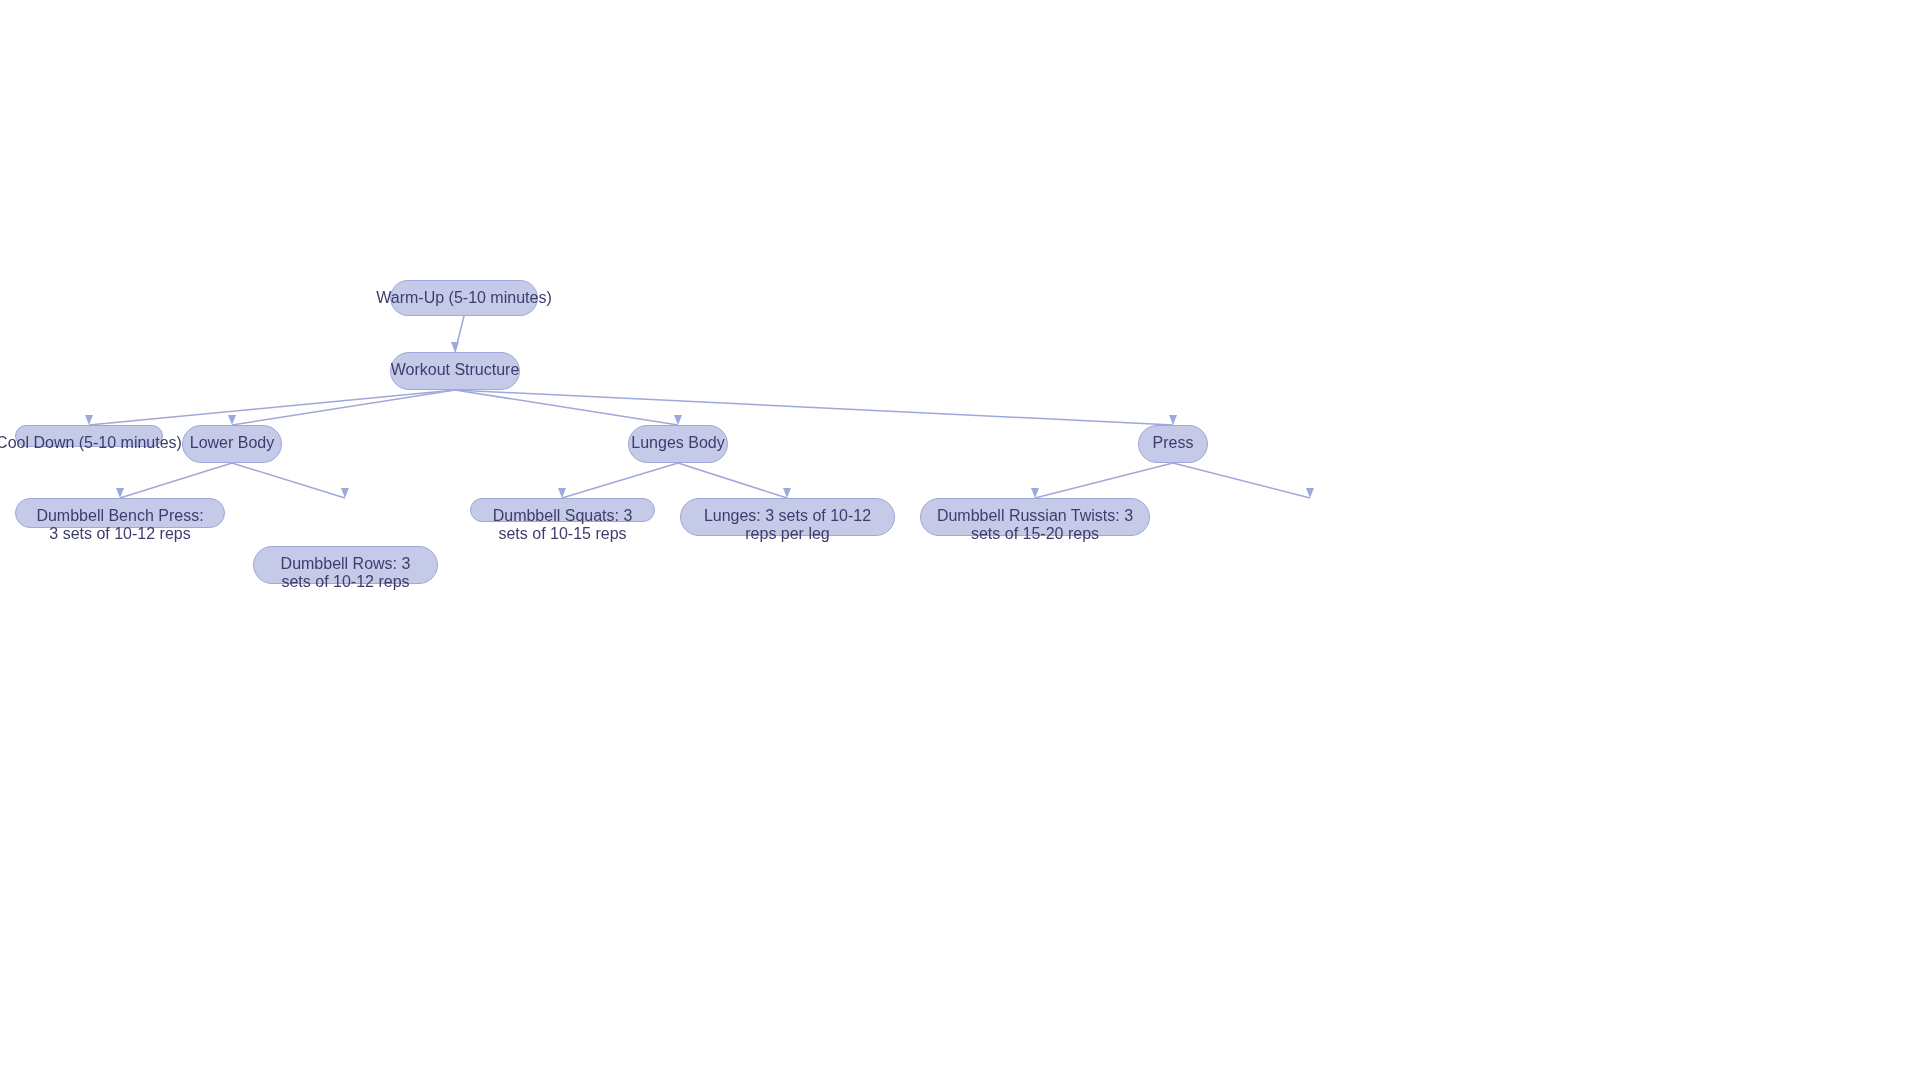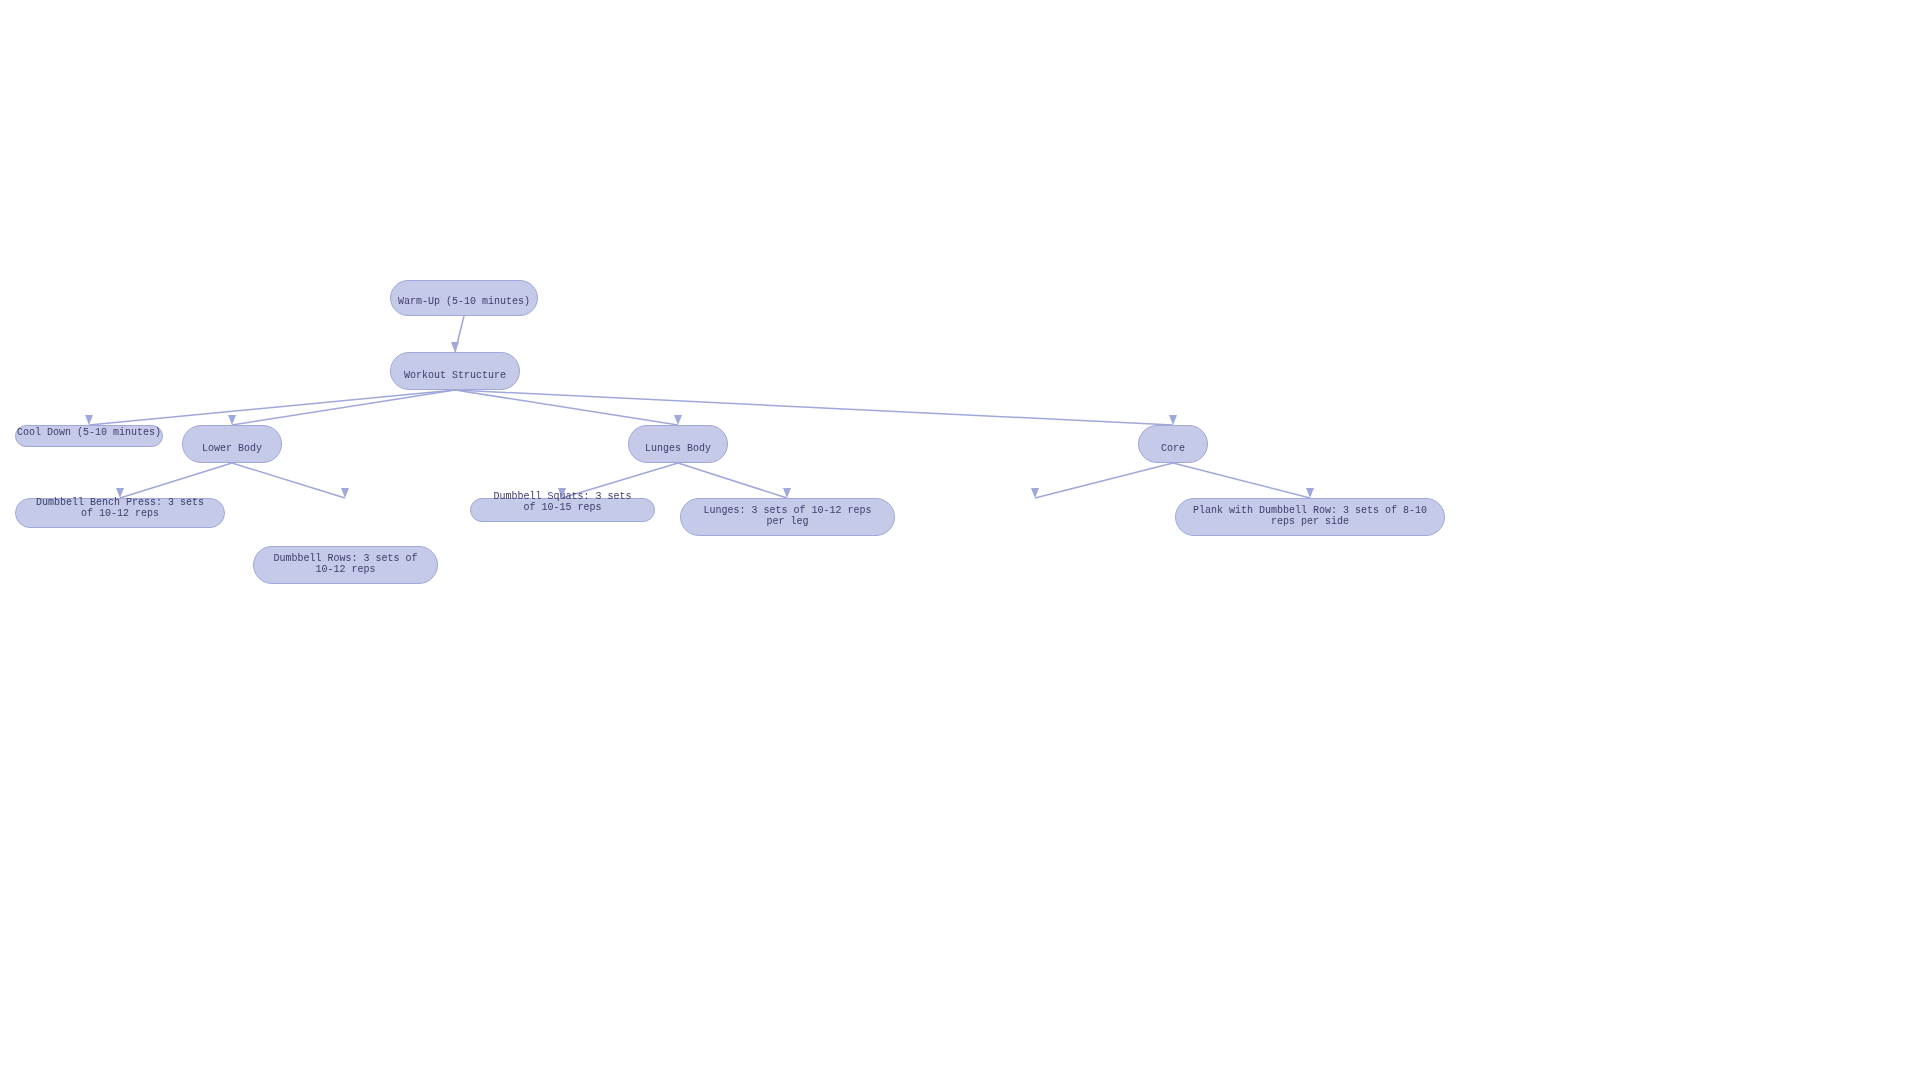--- a/index.html
+++ b/index.html
@@ -22,28 +22,27 @@
       width: 100%;
       height: 100%;
       pointer-events: none;
     }
     .node {
       position: absolute;
       background: #c5cae9;
       border: 1.5px solid #9fa8da;
       border-radius: 20px;
       display: flex;
-      align-items: flex-end;
+      align-items: flex-start;
       justify-content: center;
       text-align: center;
-      font-size: 10px;
+      font-size: 16px;
       color: #3d3d6b;
       padding: 8px 14px;
       white-space: nowrap;
-      font-family: Liberation Mono, monospace;
     }
     .node-warm-up {
       left: 390px;
       top: 280px;
       width: 148px;
       height: 36px;
     }
     .node-workout-structure {
       left: 390px;
       top: 352px;
@@ -190,37 +189,37 @@
 
   <div class="node node-upper-body">
     <span>Lower Body</span>
   </div>
 
   <div class="node node-lower-body">
     <span>Lunges Body</span>
   </div>
 
   <div class="node node-core">
-    <span>Core</span>
+    <span>Press</span>
   </div>
 
   <div class="node node-bench-press">
     <span>Dumbbell Bench Press: 3 sets of 10-12 reps</span>
   </div>
 
   <div class="node node-dumbbell-rows">
     <span>Dumbbell Rows: 3 sets of 10-12 reps</span>
   </div>
 
   <div class="node node-squats">
     <span>Dumbbell Squats: 3 sets of 10-15 reps</span>
   </div>
 
   <div class="node node-lunges">
     <span>Lunges: 3 sets of 10-12 reps per leg</span>
   </div>
 
-
-  <div class="node node-plank-row">
-    <span>Plank with Dumbbell Row: 3 sets of 8-10 reps per side</span>
-  </div>
+  <div class="node node-russian-twists">
+    <span>Dumbbell Russian Twists: 3 sets of 15-20 reps</span>
+  </div>
+
 
 </div>
 
 </body></html>

